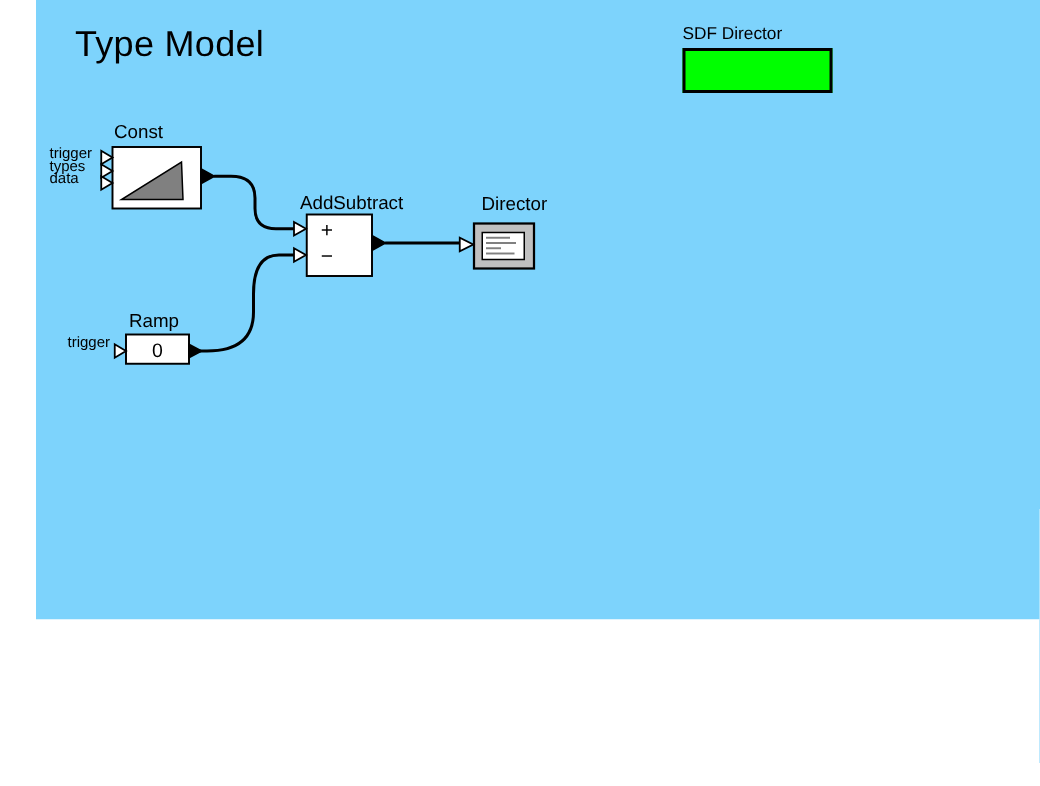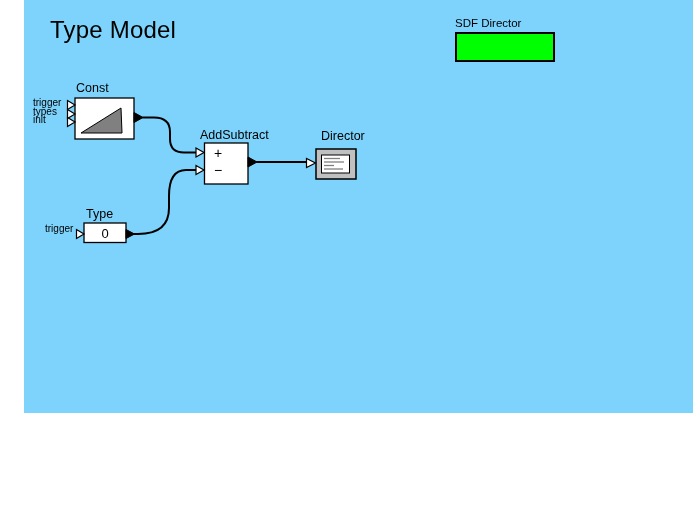--- a/index.html
+++ b/index.html
@@ -75,24 +75,24 @@
     <g>
       <rect x="60" y="223" width="42" height="19.5" fill="#fff" stroke="#000" stroke-width="1.3"></rect>
       <polygon points="52.5,229.5 52.5,238.5 60,234" fill="#fff" stroke="#000" stroke-width="1.2"></polygon>
       <polygon points="102,229.5 102,238.5 110.5,234" fill="#000" stroke="#000"></polygon>
     </g>
   </svg>
 
   <div class="abs actor-label" id="ramp-label">Const</div>
   <div class="abs actor-label" id="addsub-label">AddSubtract</div>
   <div class="abs actor-label" id="display-label">Director</div>
-  <div class="abs actor-label" id="const-label">Type</div>
+  <div class="abs actor-label" id="const-label">Ramp</div>
 
   <div class="abs port-label" id="ramp-trigger-label">trigger</div>
   <div class="abs port-label" id="ramp-init-label">types</div>
-  <div class="abs port-label" id="ramp-step-label">init</div>
+  <div class="abs port-label" id="ramp-step-label">data</div>
   <div class="abs port-label" id="const-trigger-label">trigger</div>
 
   <div class="abs op" id="plus-sign">+</div>
   <div class="abs op" id="minus-sign">−</div>
   <div class="abs" id="const-value">0</div>
 
 </div>
 
 </body></html>

